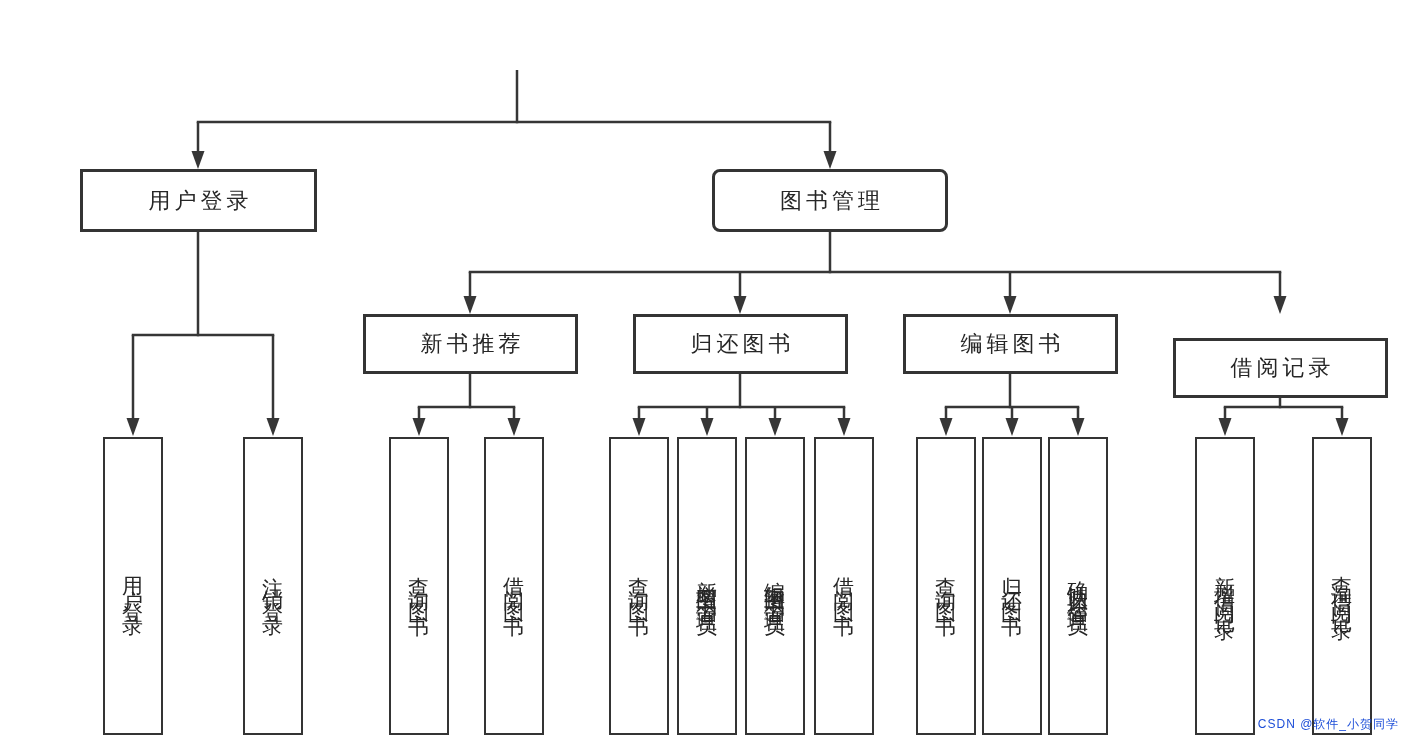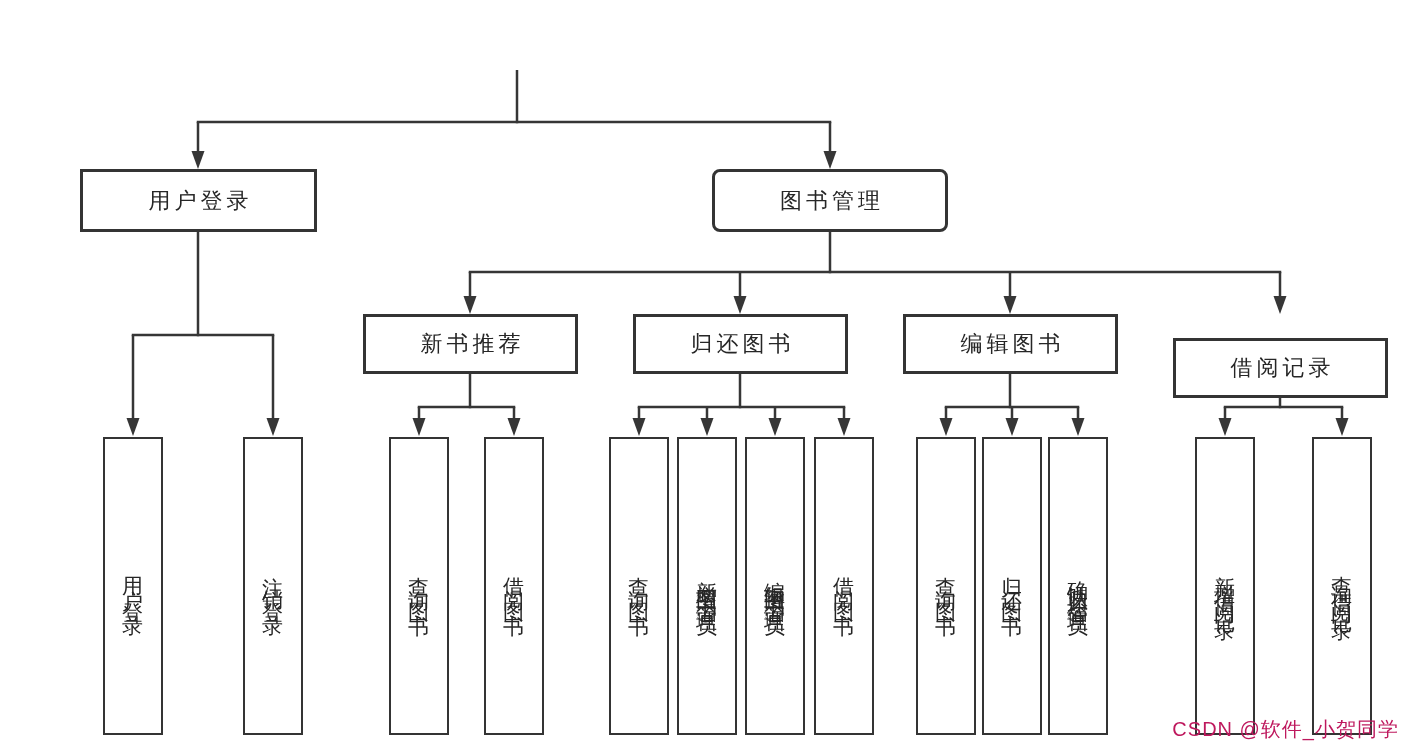--- a/index.html
+++ b/index.html
@@ -50,21 +50,21 @@
   .lf-7  { left:745px;  }
   .lf-8  { left:814px;  }
   .lf-9  { left:916px;  }
   .lf-10 { left:982px;  }
   .lf-11 { left:1048px; }
   .lf-12 { left:1195px; }
   .lf-13 { left:1312px; }
 
   .watermark {
     position:absolute; z-index:3; right:6px; top:716px;
-    font-size:20px; letter-spacing:1px; color:#be185d; white-space:nowrap;
+    font-size:12px; letter-spacing:1px; color:#1d4ed8; white-space:nowrap;
   }
 </style>
 </head>
 <body>
 
 <div class="stage">
 
   <svg class="connectors" width="1405" height="747" viewBox="0 0 1405 747" aria-hidden="true">
 
     <g>

